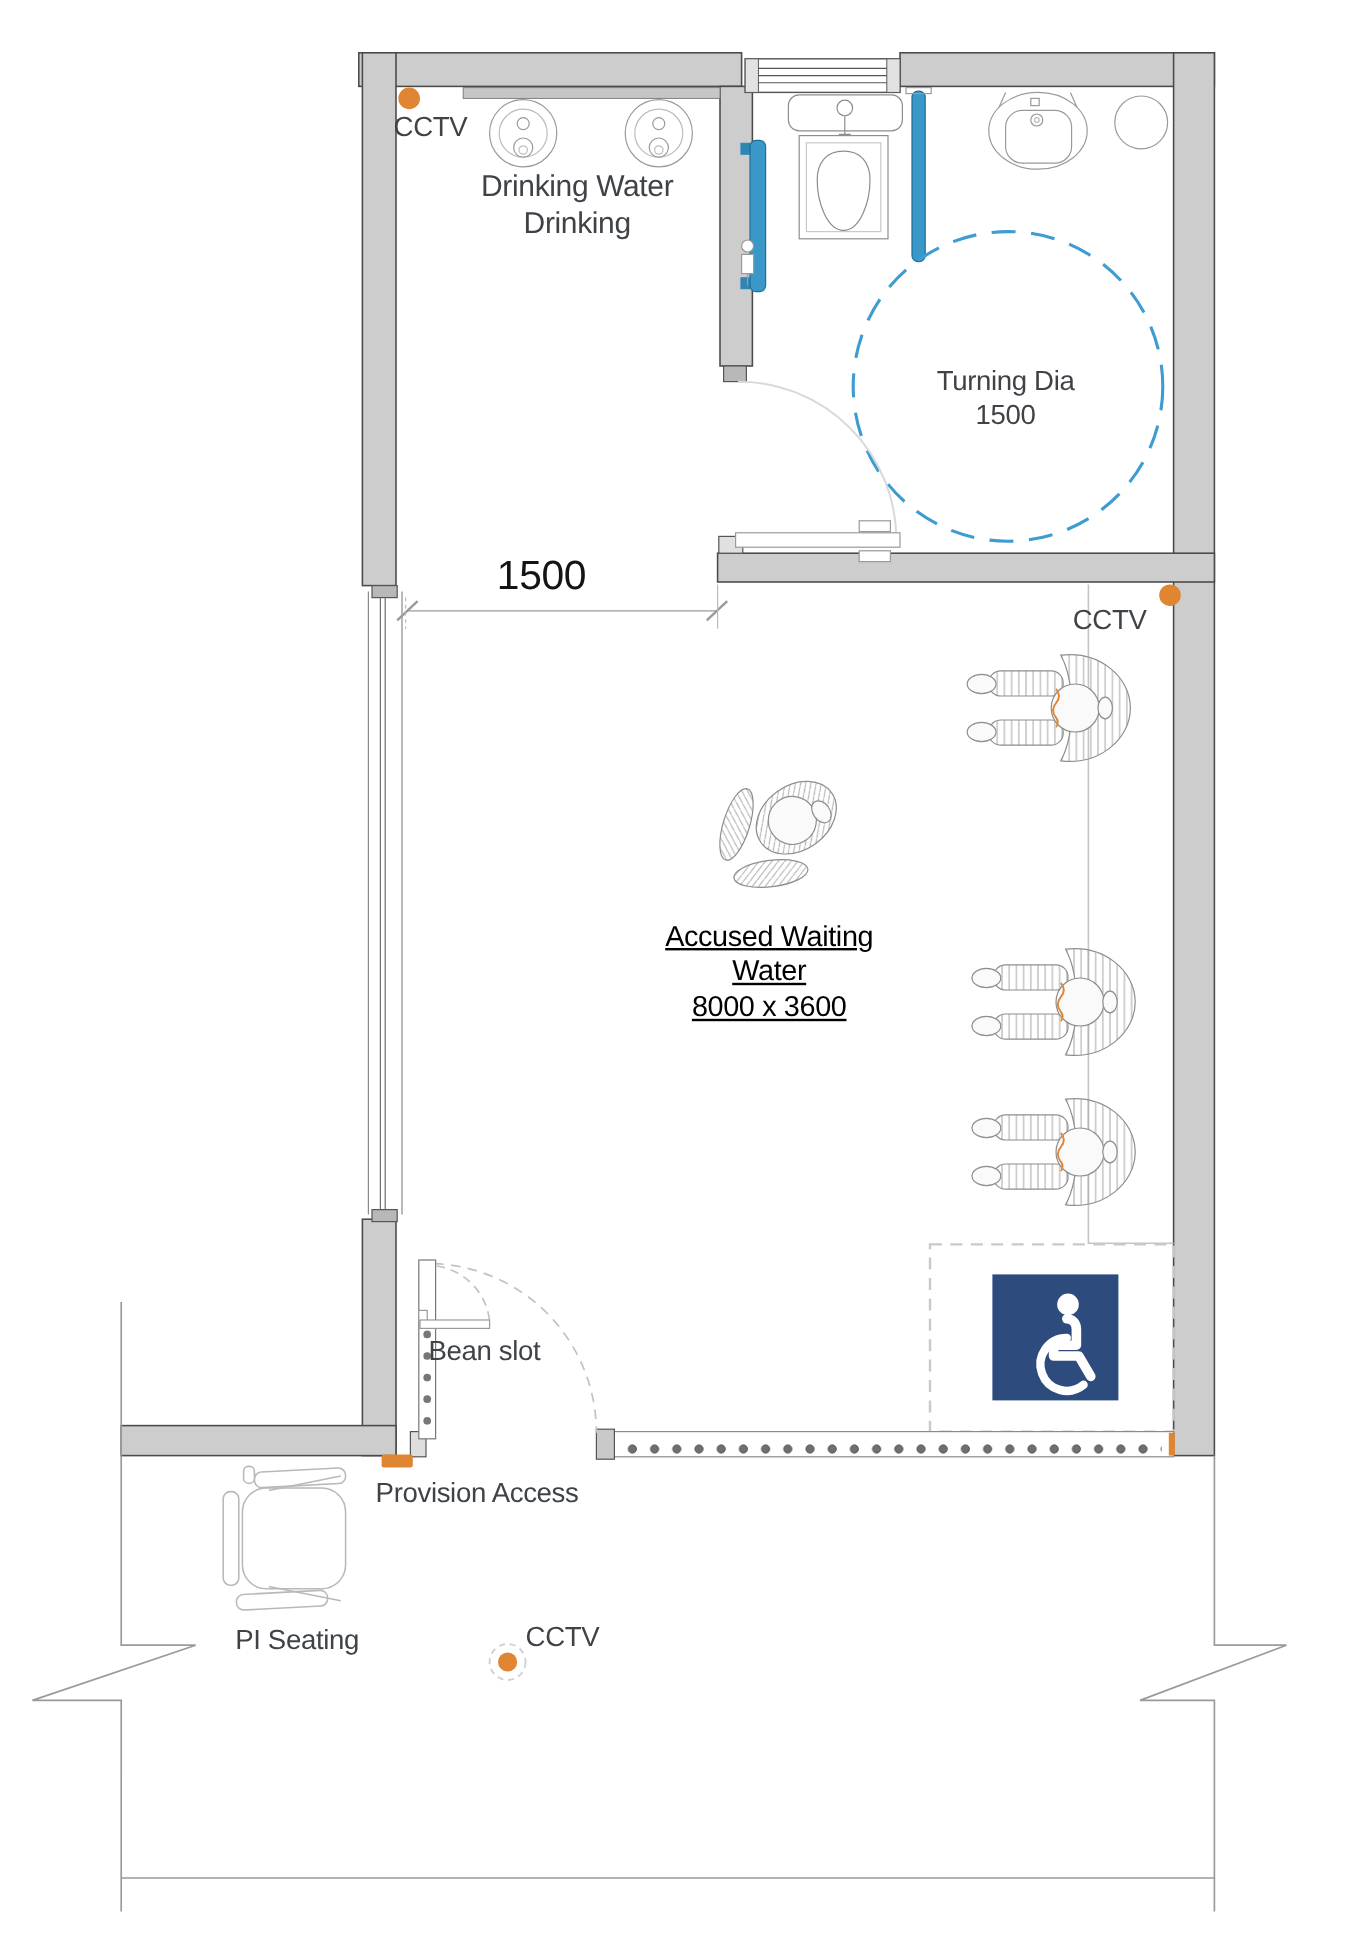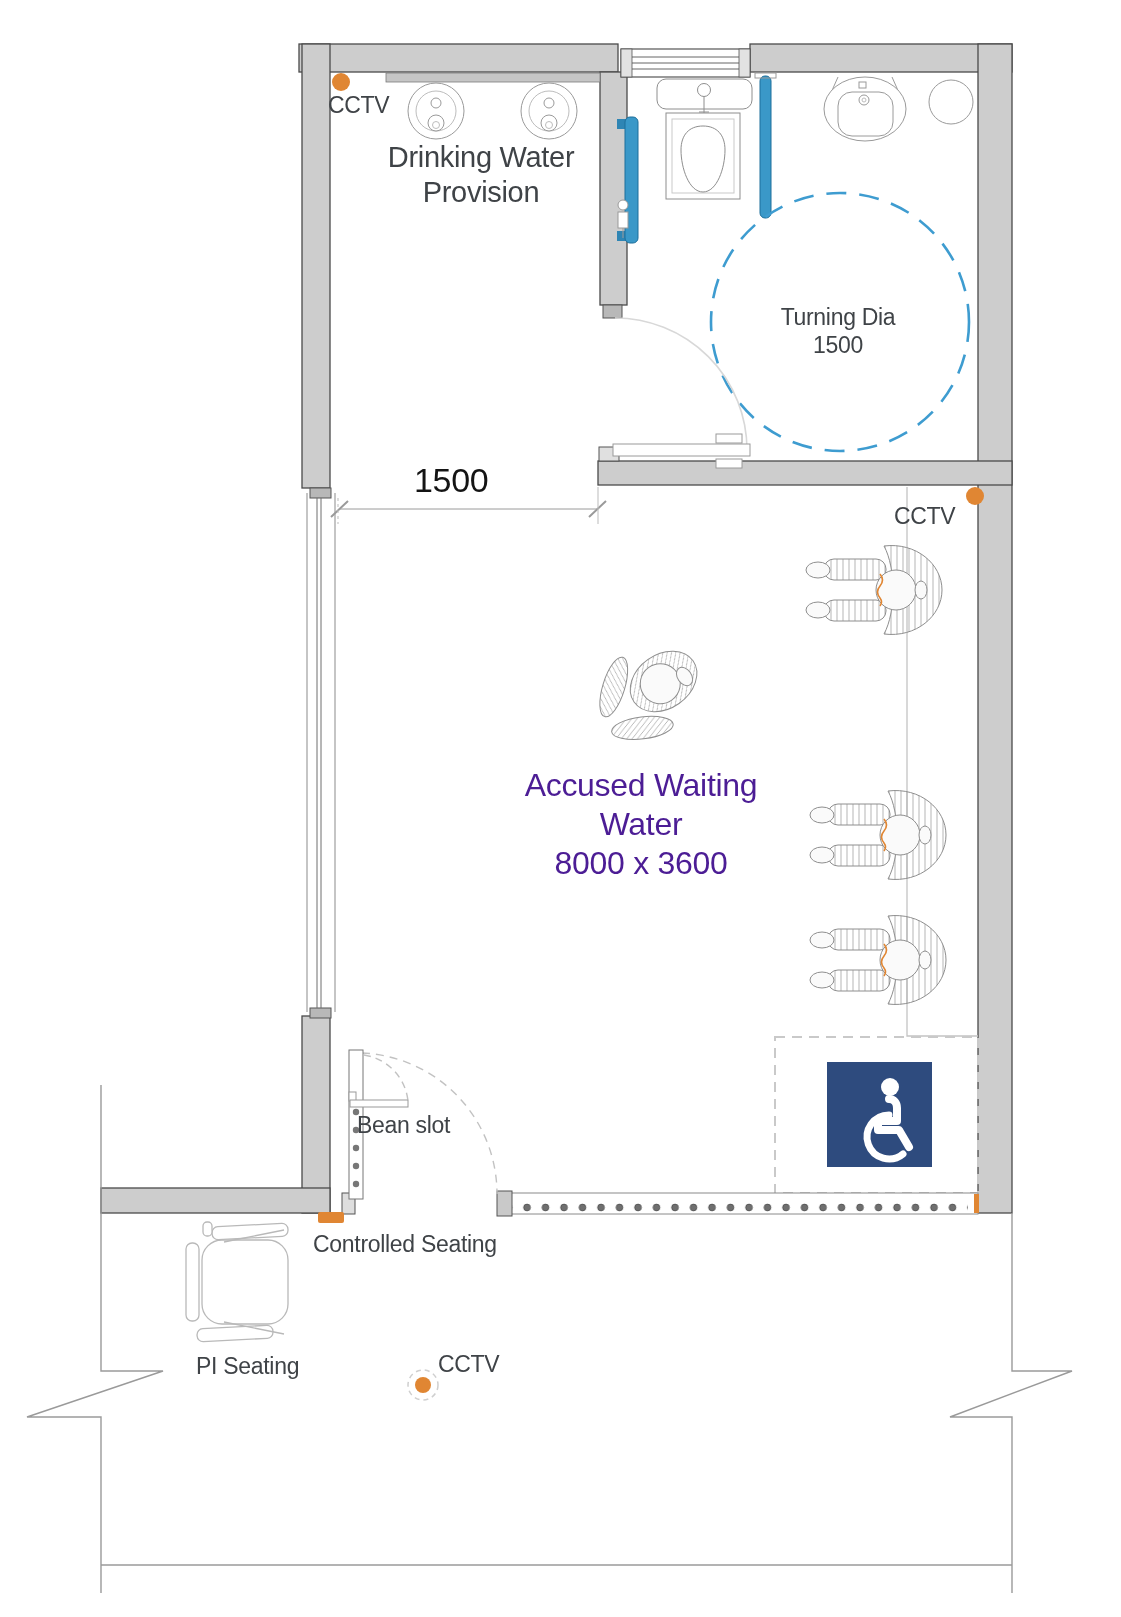--- a/index.html
+++ b/index.html
@@ -2,22 +2,22 @@
 <html><head>
 <meta charset="utf-8">
 <style>
   html,body{margin:0;padding:0;background:#ffffff;}
   #plan{position:relative;width:1121px;height:1617px;background:#fff;overflow:hidden;
         font-family:"Liberation Sans",sans-serif;}
   #plan svg{position:absolute;left:0;top:0;}
   .label{position:absolute;color:#3f4347;white-space:nowrap;letter-spacing:-0.3px;}
   .label.center{text-align:center;white-space:normal;line-height:1.22;}
   .sm{font-size:23px;}
-  .md{font-size:29px;}
-  .big{font-size:32px;color:#4c1d95;line-height:1.28;}
+  .md{font-size:25px;}
+  .big{font-size:24px;color:#000000;line-height:1.28;text-decoration:underline;}
   .dim{font-size:34px;color:#141414;}
 </style>
 </head>
 <body>
 
 <div id="plan">
 
 <svg width="1121" height="1617" viewBox="0 0 1121 1617">
   <defs>
     <pattern id="hv" patternUnits="userSpaceOnUse" width="6" height="6">
@@ -202,39 +202,39 @@
     <path d="M101 1085 V1371 H163 L27 1417 H101 V1593"></path>
     <path d="M1012 1213 V1371 H1072 L950 1417 H1012 V1593"></path>
     <path d="M101 1565 H1012"></path>
   </g>
 </svg>
 
 <div class="label sm" style="left:328px;top:92px;">CCTV</div>
 
 <div class="label md center" style="left:381px;top:140px;width:200px;">
   <div>Drinking Water</div>
-  <div>Provision</div>
+  <div>Drinking</div>
 </div>
 
 <div class="label sm center" style="left:758px;top:303px;width:160px;">
   <div>Turning Dia</div>
   <div>1500</div>
 </div>
 
 <div class="label dim" style="left:414px;top:461px;">1500</div>
 
 <div class="label sm" style="left:894px;top:503px;">CCTV</div>
 
 <div class="label big center" style="left:441px;top:766px;width:400px;">
   <div>Accused Waiting</div>
   <div>Water</div>
   <div>8000 x 3600</div>
 </div>
 
 <div class="label sm" style="left:357px;top:1112px;text-align:center;">Bean slot</div>
 
-<div class="label sm" style="left:313px;top:1231px;">Controlled Seating</div>
+<div class="label sm" style="left:313px;top:1231px;">Provision Access</div>
 
 <div class="label sm" style="left:196px;top:1353px;">PI Seating</div>
 
 <div class="label sm" style="left:438px;top:1351px;">CCTV</div>
 
 </div>
 
 </body></html>

